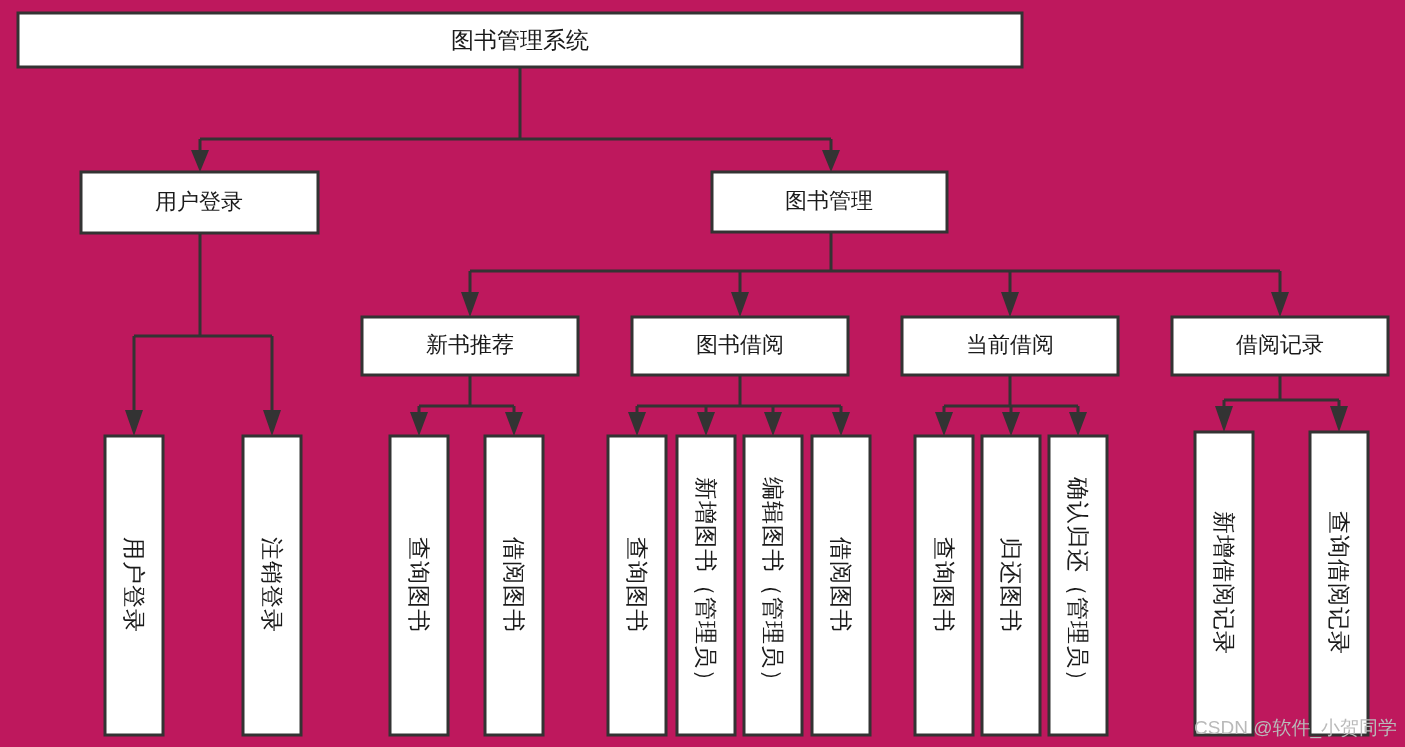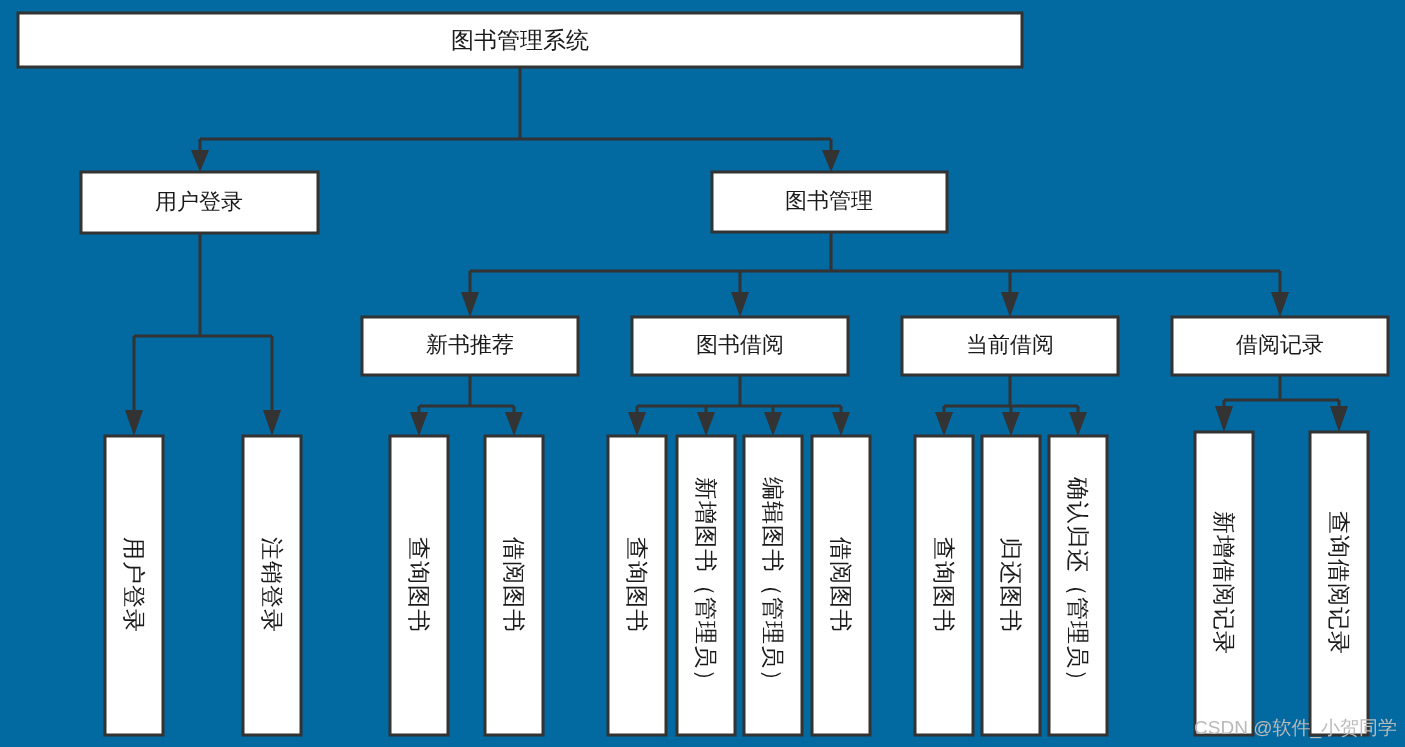--- a/index.html
+++ b/index.html
@@ -10,21 +10,21 @@
   body {
     width: 1405px;
     height: 747px;
     font-family: "Liberation Sans", "DejaVu Sans", sans-serif;
     overflow: hidden;
   }
   #diagram-root {
     position: relative;
     width: 1405px;
     height: 747px;
-    background: #0369a1;
+    background: #be185d;
   }
   svg.diagram-canvas {
     position: absolute;
     top: 0;
     left: 0;
     width: 1405px;
     height: 747px;
     display: block;
   }
   .node-box {

